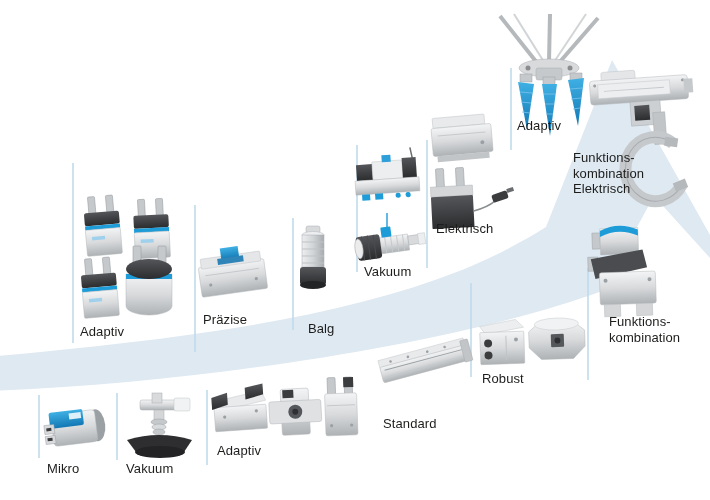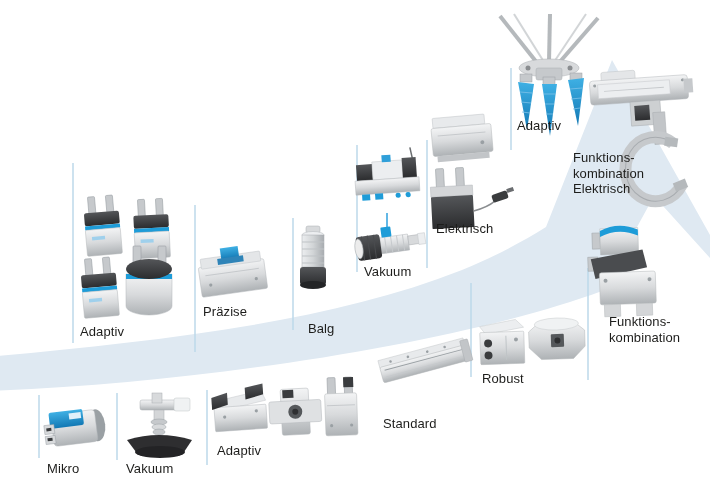--- a/index.html
+++ b/index.html
@@ -287,21 +287,21 @@
     <rect x="32" y="18" width="10" height="10" fill="#d4d6d8" stroke="#a8acb0" stroke-width="0.5"></rect>
     <ellipse cx="37" cy="30" rx="8" ry="3" fill="#c6c9cc" stroke="#9aa0a4" stroke-width="0.5"></ellipse>
     <ellipse cx="37" cy="35" rx="7" ry="3" fill="#d8dadc" stroke="#9aa0a4" stroke-width="0.5"></ellipse>
     <ellipse cx="37" cy="40" rx="6" ry="3" fill="#c6c9cc" stroke="#9aa0a4" stroke-width="0.5"></ellipse>
     <path d="M5,48 Q37,38 70,48 L62,60 Q37,68 14,60 Z" fill="#2e2e30"></path>
     <ellipse cx="38" cy="60" rx="25" ry="6" fill="#232325"></ellipse>
   </g>
 </svg>
 
 <div class="lbl" style="left:80px;top:324px">Adaptiv</div>
-<div class="lbl" style="left:203px;top:304px">Präzise</div>
+<div class="lbl" style="left:203px;top:312px">Präzise</div>
 <div class="lbl" style="left:308px;top:321px">Balg</div>
 <div class="lbl" style="left:364px;top:264px">Vakuum</div>
 <div class="lbl" style="left:436px;top:221px">Elektrisch</div>
 <div class="lbl" style="left:517px;top:118px">Adaptiv</div>
 <div class="lbl" style="left:561px;top:150px">
   <span>Funktions-</span>
   <span>kombination</span>
   <span>Elektrisch</span>
 </div>
 <div class="lbl" style="left:597px;top:314px">

